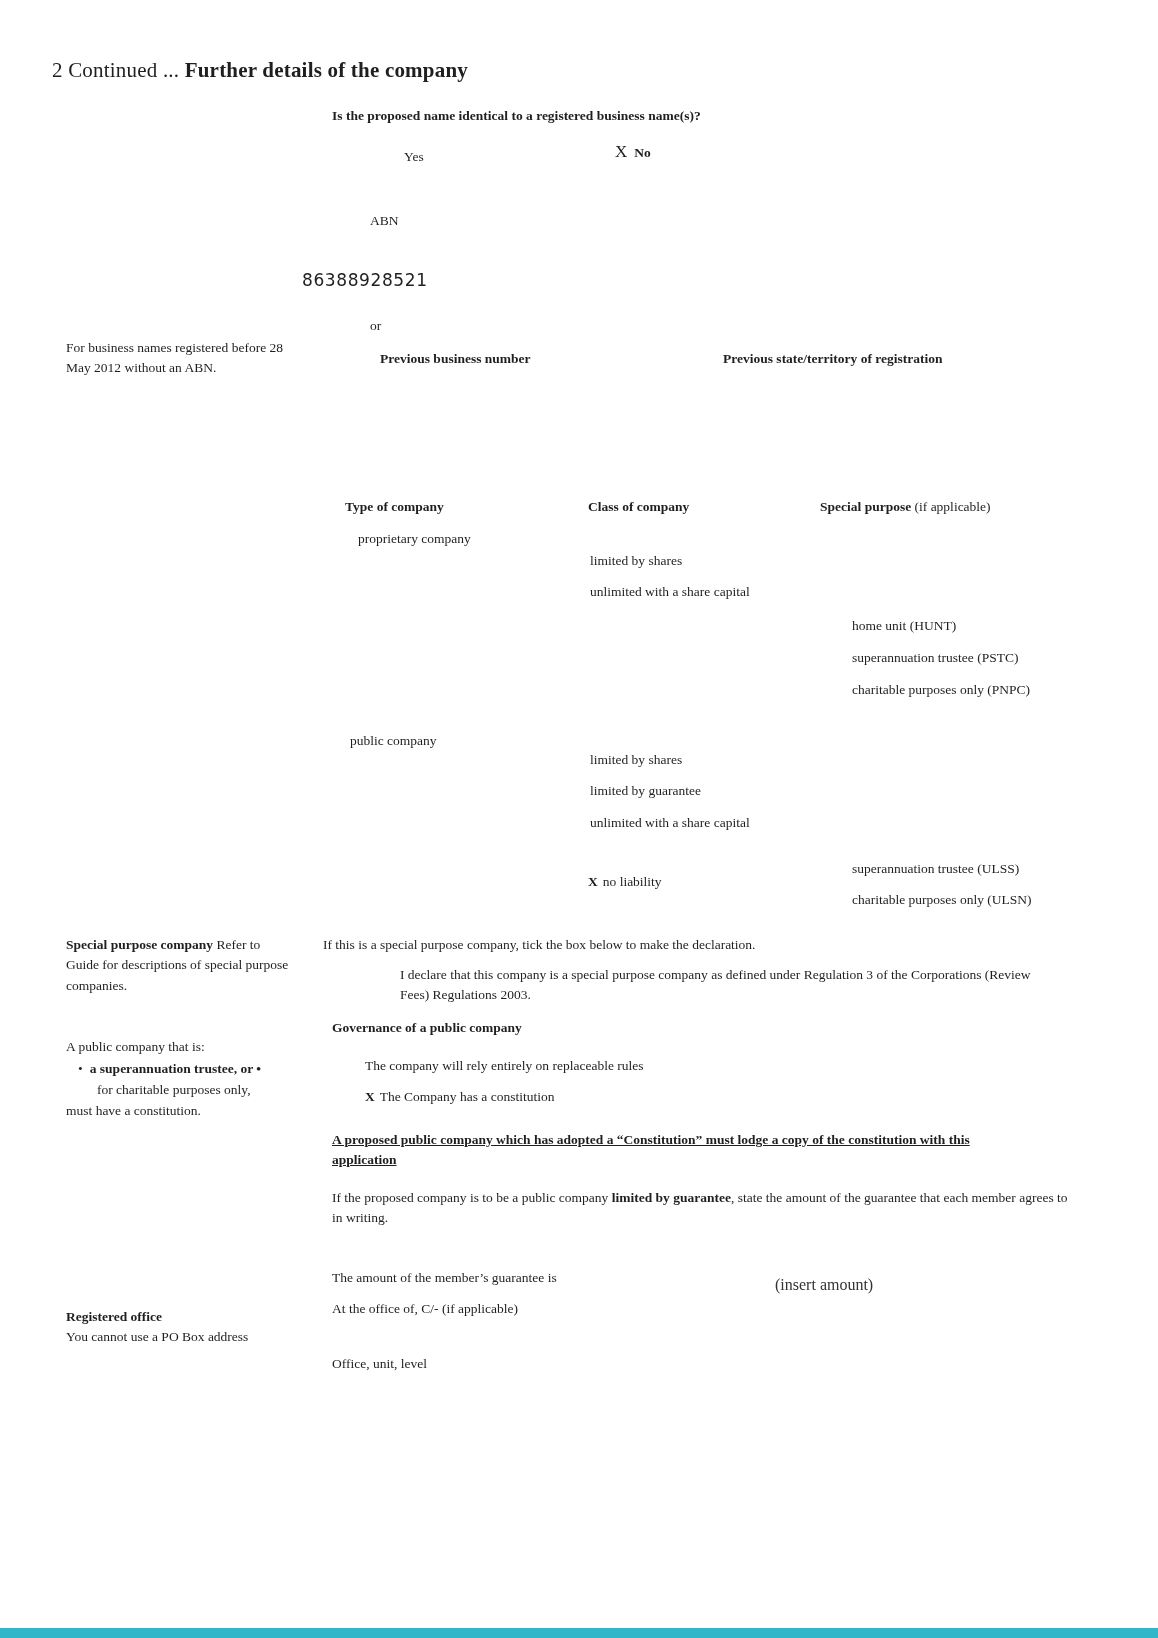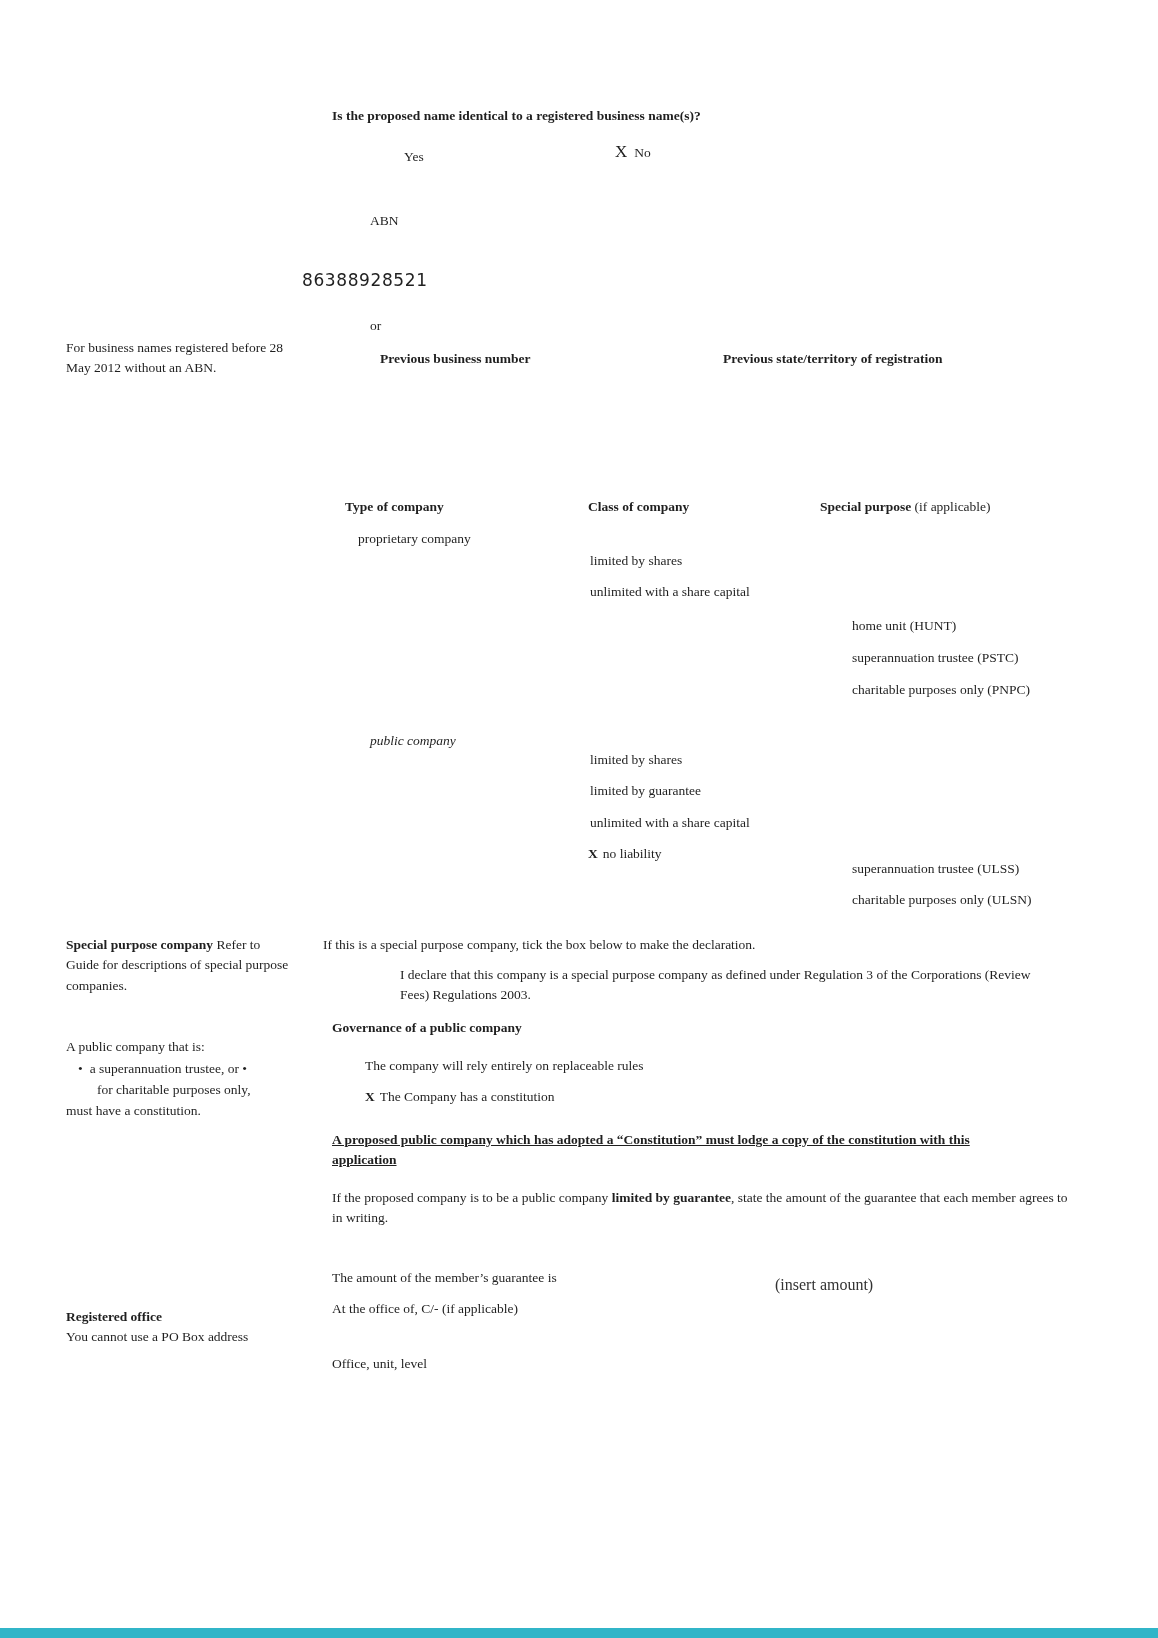--- a/index.html
+++ b/index.html
@@ -26,21 +26,21 @@
     letter-spacing: 0.2px;
   }
   .xmark-lg {
     font-size: 17px;
     line-height: 1;
     vertical-align: baseline;
   }
   .xmark {
     font-weight: bold;
   }
-  .gap { margin-left: 7px; }
+  .gap { margin-left: 7px; font-weight: bold; }
   .gap-sm { margin-left: 5px; }
   .abn-value {
     font-family: "DejaVu Sans", sans-serif;
     font-size: 17px;
     letter-spacing: 0.6px;
     color: #222222;
   }
   .hint-sm { font-size: 16px; color: #333333; }
   .footer-bar {
     position: absolute;
@@ -48,20 +48,23 @@
     top: 1628px;
     width: 1158px;
     height: 10px;
   }
 </style>
 </head>
 <body>
 
 <div class="page">
 
+  <div class="t title" style="left:52px; top:58px;">
+    <span>2 Continued ... </span><span class="b">Further details of the company</span>
+  </div>
 
   <div class="t b" style="left:332px; top:106px;">Is the proposed name identical to a registered business name(s)?</div>
 
   <div class="t" style="left:404px; top:147px;">Yes</div>
 
   <div class="t" style="left:615px; top:143px;">
     <span class="xmark-lg">X</span><span class="gap">No</span>
   </div>
 
 
@@ -83,25 +86,25 @@
     <span class="b">Special purpose</span><span> (if applicable)</span>
   </div>
 
   <div class="t" style="left:358px; top:529px;">proprietary company</div>
   <div class="t" style="left:590px; top:551px;">limited by shares</div>
   <div class="t" style="left:590px; top:582px;">unlimited with a share capital</div>
   <div class="t" style="left:852px; top:616px;">home unit (HUNT)</div>
   <div class="t" style="left:852px; top:648px;">superannuation trustee (PSTC)</div>
   <div class="t" style="left:852px; top:680px;">charitable purposes only (PNPC)</div>
 
-  <div class="t" style="left:370px; top:731px;font-style:italic;">public company</div>
+  <div class="t" style="left:350px; top:731px;">public company</div>
   <div class="t" style="left:590px; top:750px;">limited by shares</div>
   <div class="t" style="left:590px; top:781px;">limited by guarantee</div>
   <div class="t" style="left:590px; top:813px;">unlimited with a share capital</div>
-  <div class="t" style="left:588px; top:844px;">
+  <div class="t" style="left:588px; top:872px;">
     <span class="xmark">X</span><span class="gap-sm">no liability</span>
   </div>
   <div class="t" style="left:852px; top:859px;">superannuation trustee (ULSS)</div>
   <div class="t" style="left:852px; top:890px;">charitable purposes only (ULSN)</div>
 
   <div class="t" style="left:323px; top:935px; width:720px;">If this is a special purpose company, tick the box below to make the declaration.</div>
   <div class="t" style="left:66px; top:935px; width:230px;">
     <span class="b">Special purpose company</span><span> Refer to Guide for descriptions of special purpose companies.</span>
   </div>
   <div class="t" style="left:400px; top:965px; width:660px;">I declare that this company is a special purpose company as defined under Regulation 3 of the Corporations (Review Fees) Regulations 2003.</div>

